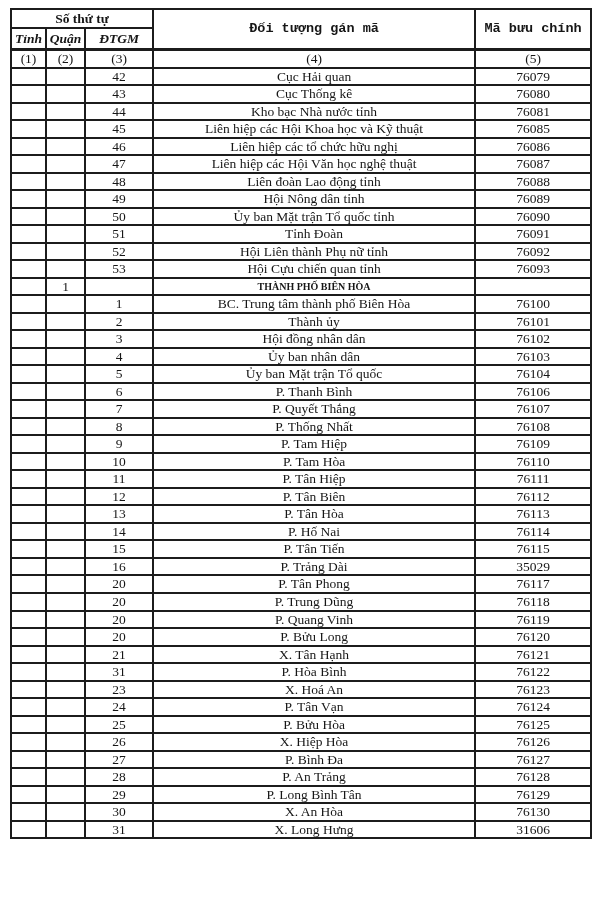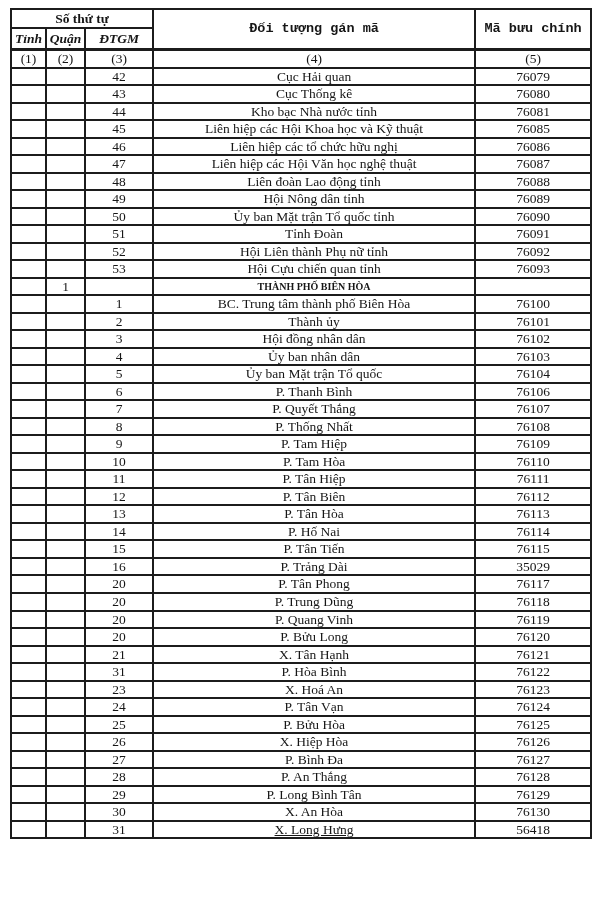--- a/index.html
+++ b/index.html
@@ -61,21 +61,21 @@
   tbody td { height: 16.6px; }
   td.obj-cell {
     text-align: left;
     padding-left: 4px;
   }
   td.section-cell {
     text-align: center;
     font-weight: bold;
     font-size: 10px;
   }
-  .u { text-decoration: underline; }
+  .u { }
 </style>
 </head>
 <body>
 
 <div class="page">
   <table class="postal">
     <colgroup>
       <col class="c-tinh">
       <col class="c-quan">
       <col class="c-dtgm">
@@ -379,21 +379,21 @@
           <td></td>
           <td></td>
           <td>27</td>
           <td class="obj-cell">P. Bình Đa</td>
           <td>76127</td>
         </tr>
         <tr>
           <td></td>
           <td></td>
           <td>28</td>
-          <td class="obj-cell">P. An Thắng</td>
+          <td class="obj-cell">P. An Trảng</td>
           <td>76128</td>
         </tr>
         <tr>
           <td></td>
           <td></td>
           <td>29</td>
           <td class="obj-cell">P. Long Bình Tân</td>
           <td>76129</td>
         </tr>
         <tr>
@@ -401,17 +401,17 @@
           <td></td>
           <td>30</td>
           <td class="obj-cell">X. An Hòa</td>
           <td>76130</td>
         </tr>
         <tr>
           <td></td>
           <td></td>
           <td>31</td>
           <td class="obj-cell"><span class="u">X. Long Hưng</span></td>
-          <td>56418</td>
+          <td>31606</td>
         </tr>
       </tbody>
   </table>
 </div>
 
 </body></html>

